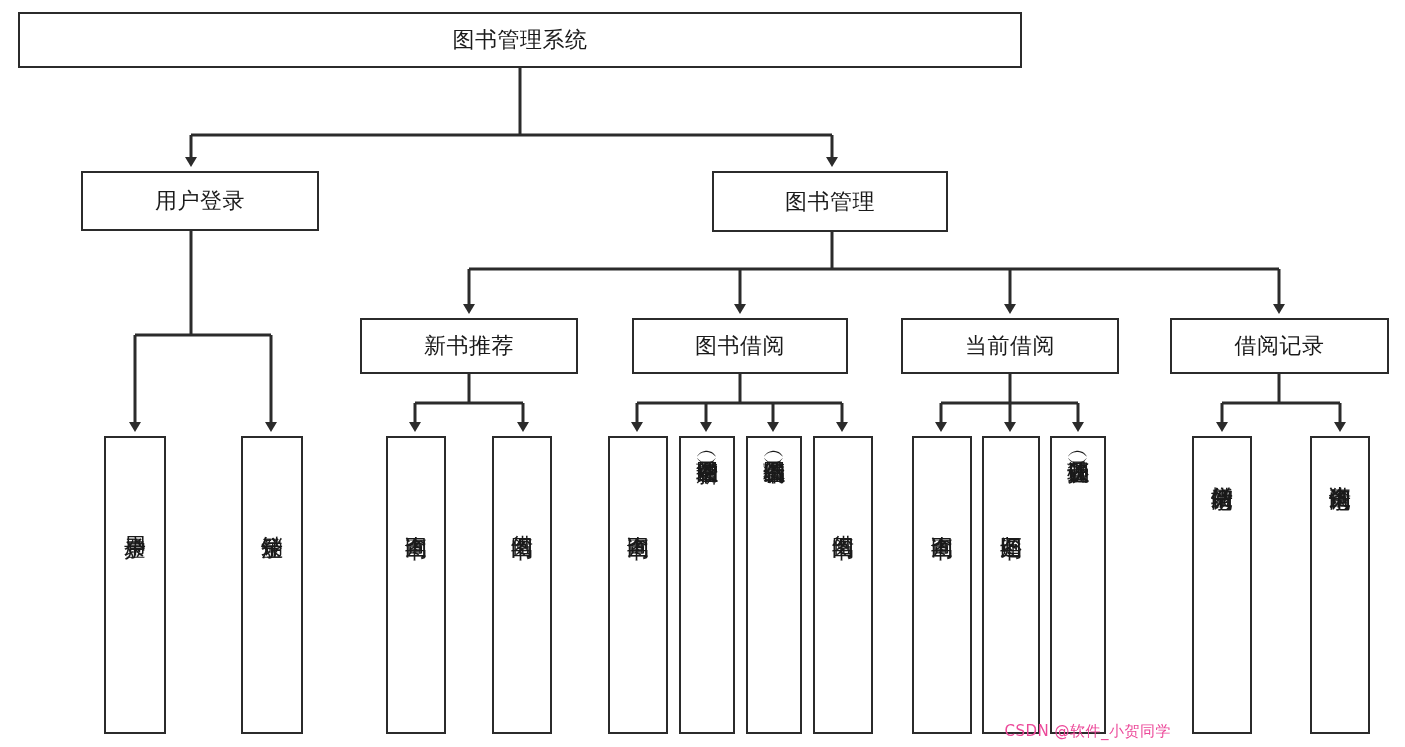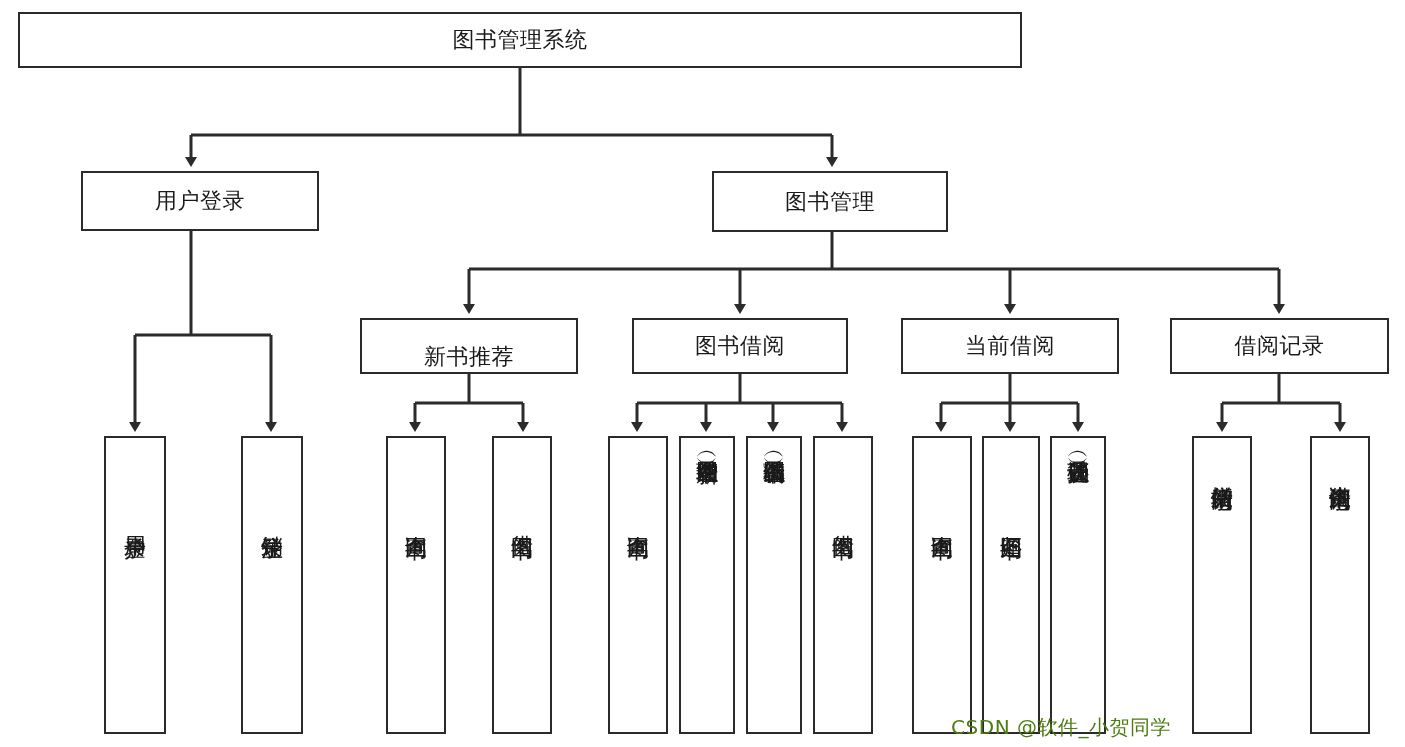--- a/index.html
+++ b/index.html
@@ -57,22 +57,22 @@
     color: #1a1a1a;
   }
   .vlabel.tight {
     letter-spacing: 0px;
     line-height: 1.12;
   }
   #watermark {
     position: absolute;
     right: 10px;
     bottom: 6px;
-    font-size: 20px;
-    color: #4d7c0f;
+    font-size: 15px;
+    color: #ec4899;
     letter-spacing: 0.5px;
     white-space: nowrap;
   }
 </style>
 </head>
 <body>
 
 <div id="canvas">
 
   <svg id="edges" viewBox="0 0 1405 747">
@@ -130,21 +130,21 @@
   </div>
 
   <div class="node horiz" style="left:81px; top:171px; width:238px; height:60px;">
     <span>用户登录</span>
   </div>
 
   <div class="node horiz" style="left:712px; top:171px; width:236px; height:61px;">
     <span>图书管理</span>
   </div>
 
-  <div class="node horiz" style="left:360px; top:318px; width:218px; height:56px;align-items:flex-end;">
+  <div class="node horiz" style="left:360px; top:318px; width:218px; height:56px;">
     <span>新书推荐</span>
   </div>
 
   <div class="node horiz" style="left:632px; top:318px; width:216px; height:56px;align-items:center;">
     <span>图书借阅</span>
   </div>
 
   <div class="node horiz" style="left:901px; top:318px; width:218px; height:56px;">
     <span>当前借阅</span>
   </div>

